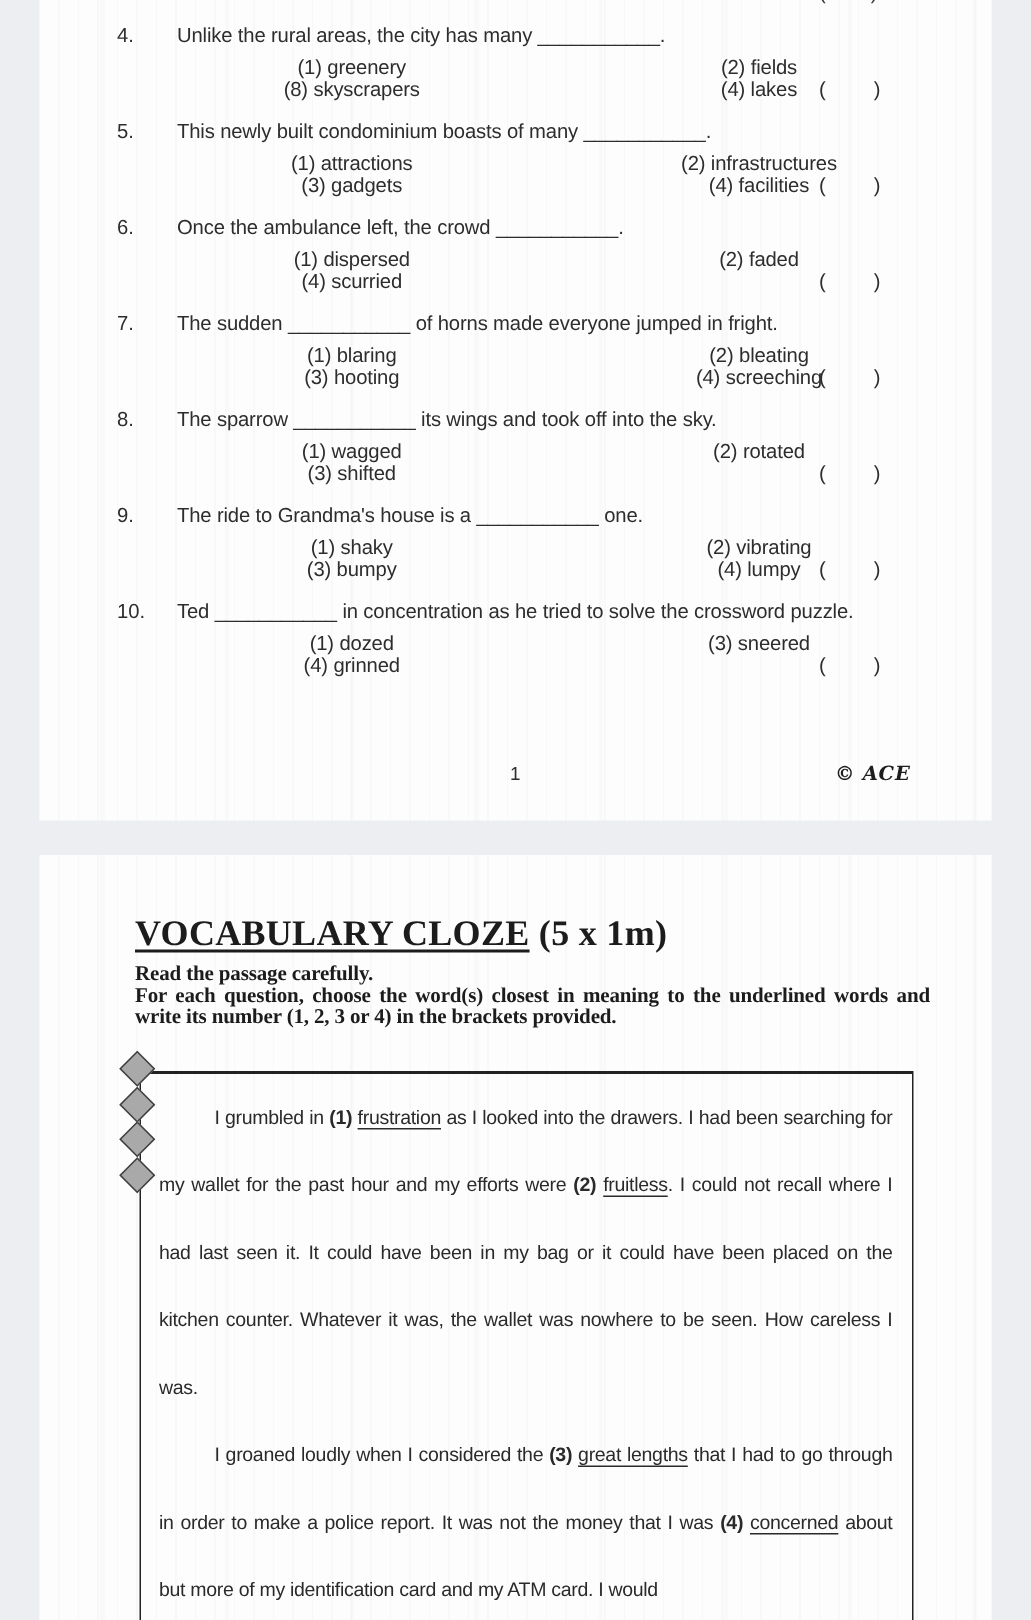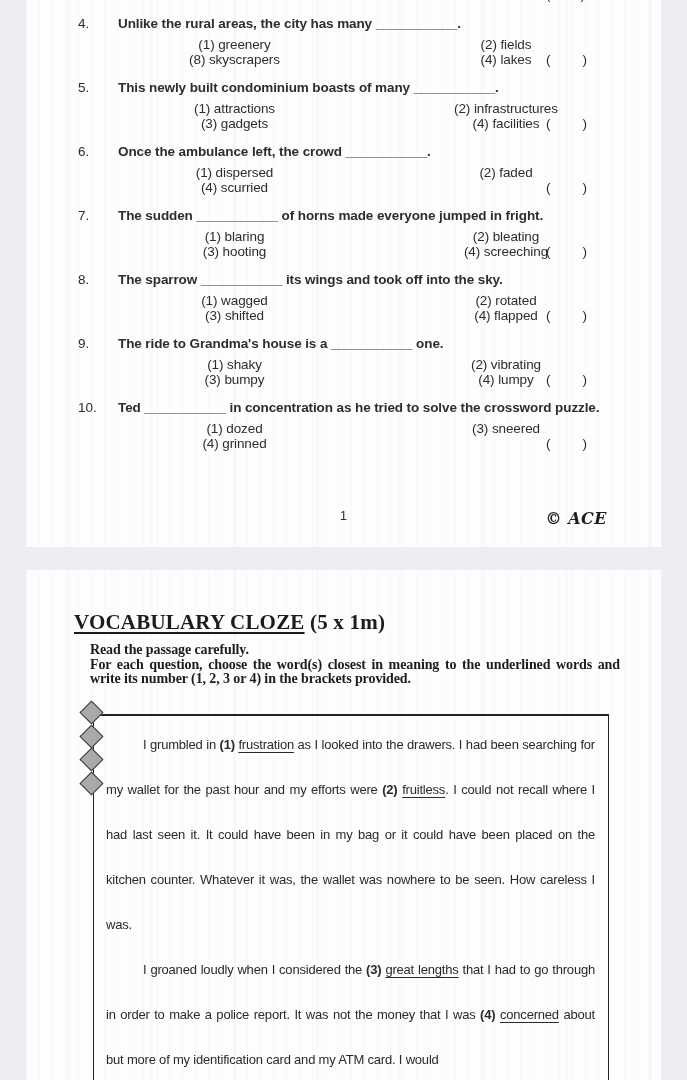--- a/index.html
+++ b/index.html
@@ -18,38 +18,38 @@
   .page1{top:0;height:547px;}
   .page2{top:570px;height:510px;}
 
   
   .remnant{
     position:absolute;top:-13px;left:520px;font-size:13.5px;color:#3a3a3a;white-space:pre;
   }
   #questions{position:absolute;top:16px;left:0;right:0;}
   .question{position:relative;margin-bottom:13px;font-size:13.5px;color:#2d2d2d;}
   .qnum{position:absolute;left:52px;top:0;line-height:16px;}
-  .qstem{margin-left:92px;line-height:16px;margin-bottom:5px;letter-spacing:-0.1px;font-weight:bold;}
+  .qstem{margin-left:92px;line-height:16px;margin-bottom:5px;letter-spacing:-0.1px;}
   .opts{margin-left:92px;display:grid;grid-template-columns:233px auto;text-align:center;}
   .opts span{line-height:15px;letter-spacing:-0.1px;}
   .bracket{position:absolute;left:520px;bottom:0;line-height:15px;color:#2d2d2d;}
   .bgap{display:inline-block;width:32px;}
   .p1footer{position:absolute;top:509px;left:0;right:0;height:20px;font-size:12.5px;color:#2d2d2d;}
   .pagenum{position:absolute;left:0;right:0;text-align:center;}
   .acelogo{
     position:absolute;right:54px;top:0;
     font-family:"DejaVu Serif", serif;font-style:italic;font-weight:bold;
-    font-size:16px;letter-spacing:0.5px;color:#1d1d1d;
+    font-size:13px;letter-spacing:0.5px;color:#1d1d1d;
   }
 
   
   .heading{
-    position:absolute;top:40px;left:48px;
+    position:absolute;top:40px;left:64px;
     font-family:"Liberation Serif", serif;font-weight:700;
-    font-size:21px;color:#1c1c1c;letter-spacing:0.2px;
+    font-size:24px;color:#1c1c1c;letter-spacing:0.2px;
   }
   .heading .hu{text-decoration:underline;text-decoration-thickness:1.5px;text-underline-offset:3px;}
   .instr{
     position:absolute;top:73px;left:64px;width:530px;
     font-family:"Liberation Serif", serif;font-weight:700;
     font-size:14px;line-height:14.5px;color:#1c1c1c;
     text-align:justify;letter-spacing:-0.1px;
   }
   .instr .iline{display:block;}
   .pbox{
@@ -117,21 +117,20 @@
         </div>
         <span class="bracket"><span>(</span><span class="bgap"></span><span>)</span></span>
       </div>
       <div class="question">
         <span class="qnum">8.</span>
         <div class="qstem">The sparrow ___________ its wings and took off into the sky.</div>
         <div class="opts">
           <span>(1) wagged</span>
           <span>(2) rotated</span>
           <span>(3) shifted</span>
-          <span>(4) flapped</span>
         </div>
         <span class="bracket"><span>(</span><span class="bgap"></span><span>)</span></span>
       </div>
       <div class="question">
         <span class="qnum">9.</span>
         <div class="qstem">The ride to Grandma's house is a ___________ one.</div>
         <div class="opts">
           <span>(1) shaky</span>
           <span>(2) vibrating</span>
           <span>(3) bumpy</span>

